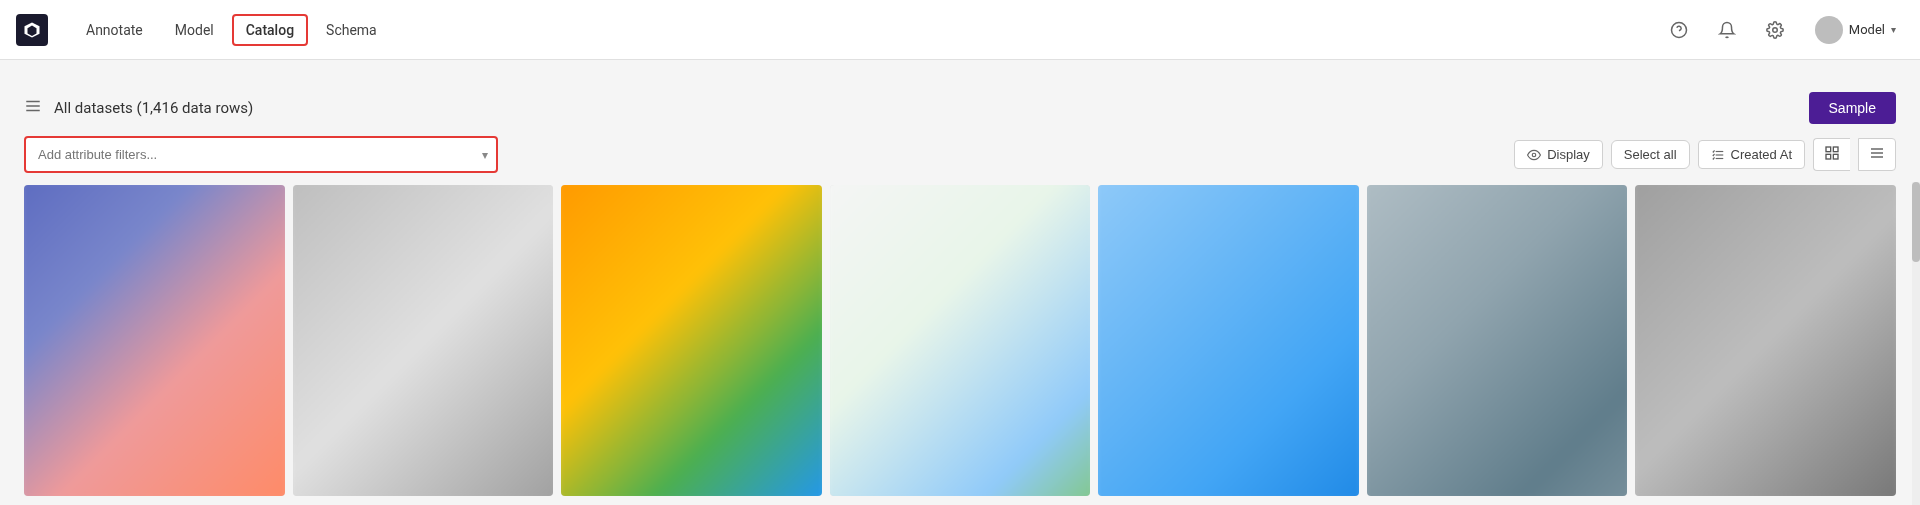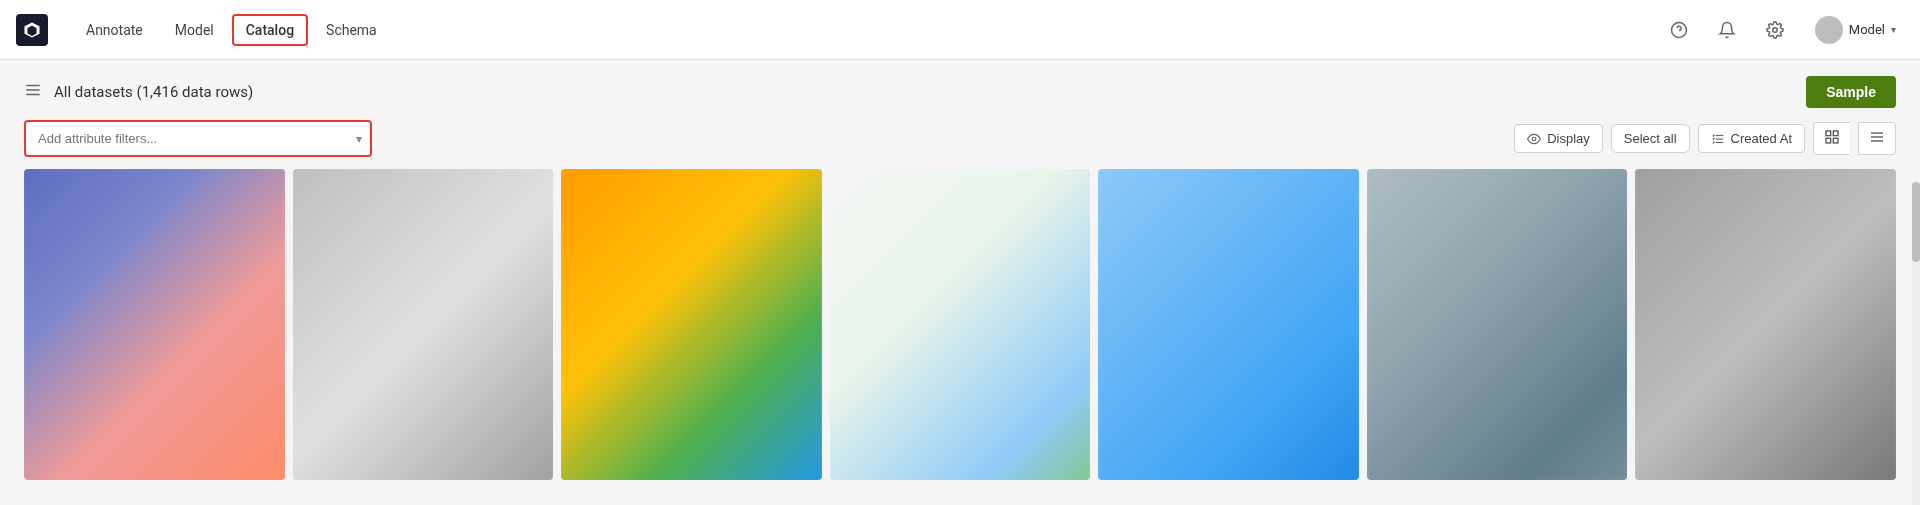--- a/index.html
+++ b/index.html
@@ -88,57 +88,58 @@
     .main-content {
       background: #f5f5f5;
       padding: 16px 24px;
       height: calc(505px - 52px);
     }
     .content-header {
       display: flex;
       align-items: center;
       justify-content: space-between;
       margin-bottom: 12px;
+      margin-top: 16px;
     }
     .header-left {
       display: flex;
       align-items: center;
       gap: 12px;
     }
     .hamburger-icon {
       color: #666;
       cursor: pointer;
       font-size: 16px;
     }
     .page-title {
       font-size: 15px;
       color: #333;
       font-weight: 400;
     }
     .sample-button {
-      background: #4d7c0f;
+      background: #4c1d95;
       color: white;
       border: none;
       padding: 8px 20px;
       border-radius: 4px;
       font-size: 14px;
       cursor: pointer;
-      font-weight: 700;
+      font-weight: 400;
     }
 
     
     .filter-row {
       display: flex;
       align-items: center;
       justify-content: space-between;
       margin-bottom: 12px;
     }
     .filter-input-wrapper {
       position: relative;
-      width: 348px;
+      width: 474px;
     }
     .filter-input {
       width: 100%;
       padding: 9px 36px 9px 12px;
       border: 2px solid #e53935;
       border-radius: 4px;
       font-size: 13px;
       color: #999;
       background: white;
       outline: none;

